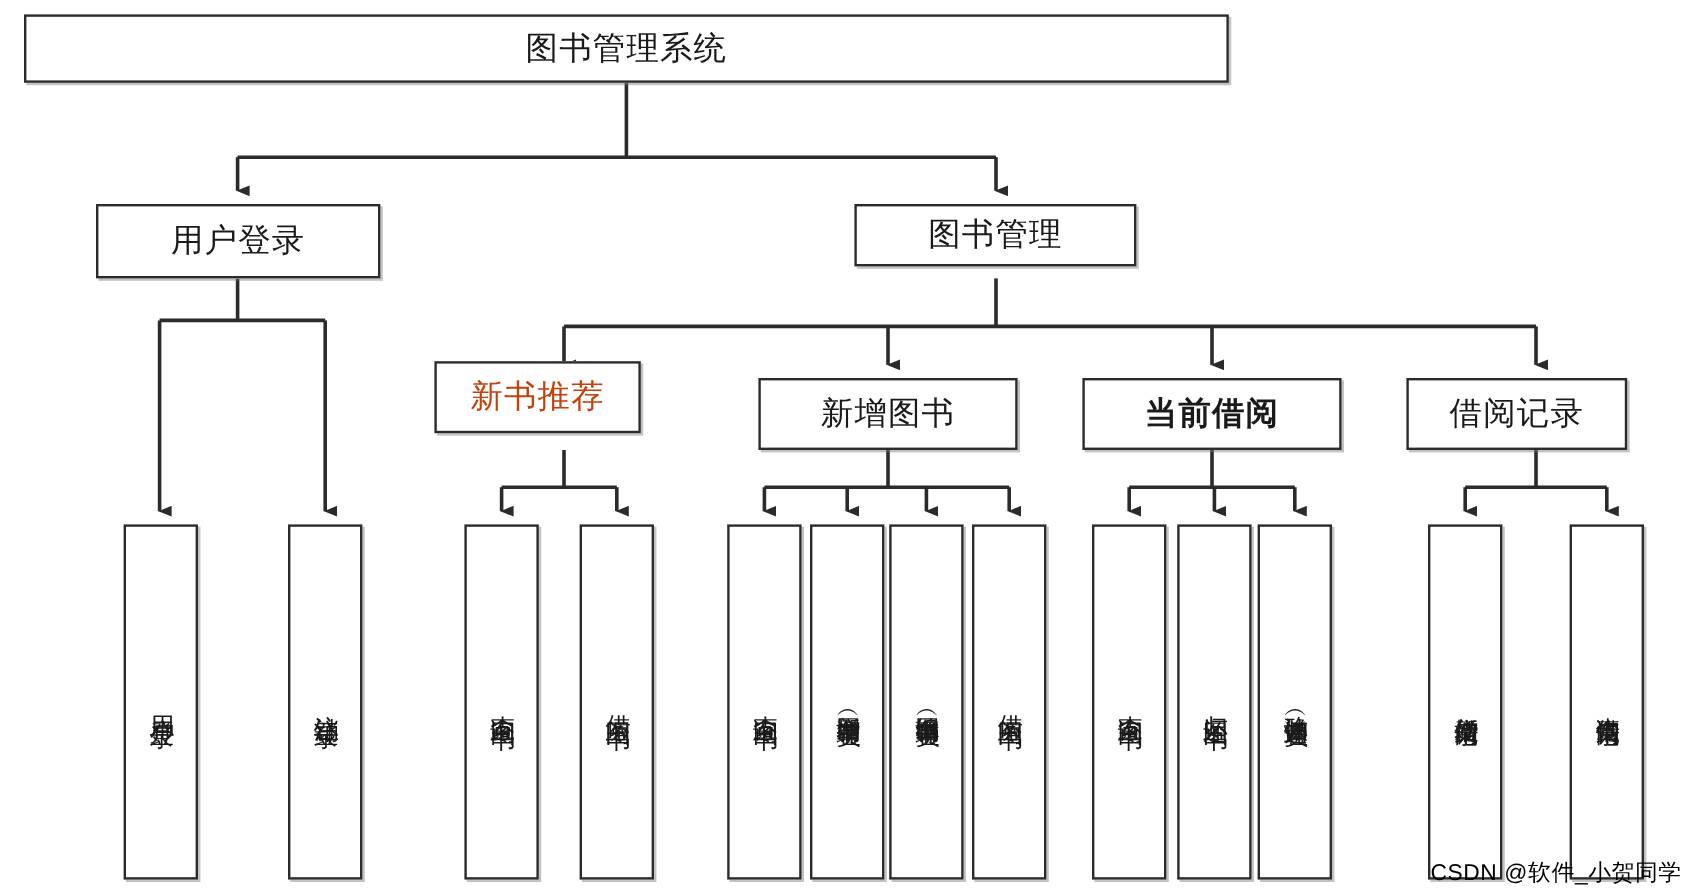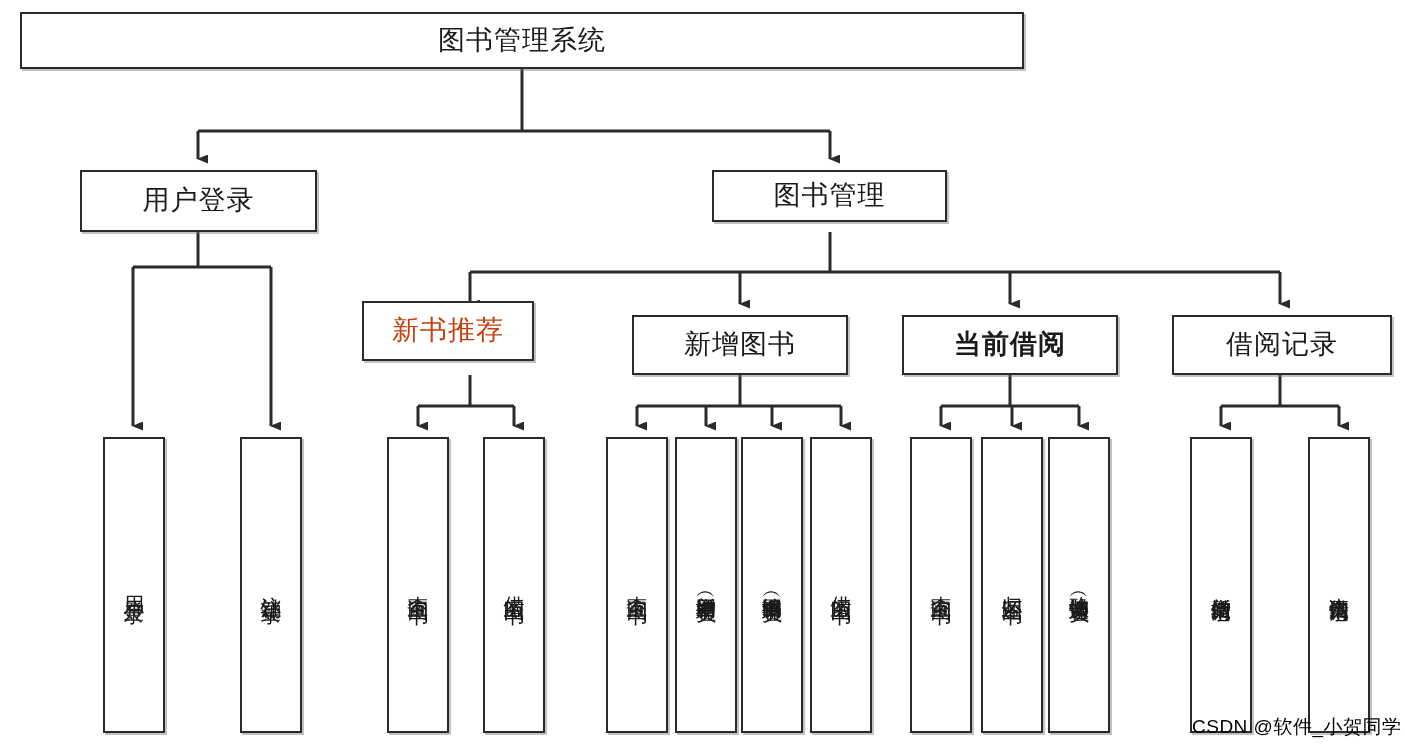--- a/index.html
+++ b/index.html
@@ -118,21 +118,21 @@
   </svg>
 
   <div class="node horizontal" id="node-root" style="left: 20px; top: 12px; width: 1004px; height: 57px; border-color: rgb(43, 43, 43); background: rgb(255, 255, 255); color: rgb(26, 26, 26);">图书管理系统</div>
 
   <div class="node horizontal" id="node-l2-0" style="left: 80px; top: 170px; width: 237px; height: 62px; border-color: rgb(43, 43, 43); background: rgb(255, 255, 255); color: rgb(26, 26, 26);">用户登录</div>
   <div class="node horizontal" id="node-l2-1" style="left: 712px; top: 170px; width: 235px; height: 52px; border-color: rgb(43, 43, 43); background: rgb(255, 255, 255); color: rgb(26, 26, 26);">图书管理</div>
 
   <div class="node horizontal" id="node-l3-0" style="left: 362px; top: 301px; width: 172px; height: 60px; border-color: rgb(43, 43, 43); background: rgb(255, 255, 255); color: #c2410c;">新书推荐</div>
   <div class="node horizontal" id="node-l3-1" style="left: 632px; top: 315px; width: 216px; height: 60px; border-color: rgb(43, 43, 43); background: rgb(255, 255, 255); color: rgb(26, 26, 26);">新增图书</div>
   <div class="node horizontal" id="node-l3-2" style="left: 902px; top: 315px; width: 216px; height: 60px; border-color: rgb(43, 43, 43); background: rgb(255, 255, 255); color: rgb(26, 26, 26); font-weight: bold;">当前借阅</div>
-  <div class="node horizontal" id="node-l3-3" style="left: 1172px; top: 315px; width: 220px; height: 60px; border-color: rgb(43, 43, 43); background: rgb(255, 255, 255); color: rgb(26, 26, 26);">借阅记录</div>
+  <div class="node horizontal" id="node-l3-3" style="left: 1172px; top: 315px; width: 184px; height: 60px; border-color: rgb(43, 43, 43); background: rgb(255, 255, 255); color: rgb(26, 26, 26);">借阅记录</div>
 
   <div class="node vertical" id="leaf-0" style="left: 103px; top: 437px; width: 62px; height: 296px; border-color: rgb(43, 43, 43); background: rgb(255, 255, 255); color: rgb(26, 26, 26);">用户登录</div>
   <div class="node vertical" id="leaf-1" style="left: 240px; top: 437px; width: 62px; height: 296px; border-color: rgb(43, 43, 43); background: rgb(255, 255, 255); color: rgb(26, 26, 26);">注销登录</div>
   <div class="node vertical" id="leaf-2" style="left: 387px; top: 437px; width: 62px; height: 296px; border-color: rgb(43, 43, 43); background: rgb(255, 255, 255); color: rgb(26, 26, 26);">查询图书</div>
   <div class="node vertical" id="leaf-3" style="left: 483px; top: 437px; width: 62px; height: 296px; border-color: rgb(43, 43, 43); background: rgb(255, 255, 255); color: rgb(26, 26, 26);">借阅图书</div>
   <div class="node vertical" id="leaf-4" style="left: 606px; top: 437px; width: 62px; height: 296px; border-color: rgb(43, 43, 43); background: rgb(255, 255, 255); color: rgb(26, 26, 26);">查询图书</div>
   <div class="node vertical tight" id="leaf-5" style="left: 675px; top: 437px; width: 62px; height: 296px; border-color: rgb(43, 43, 43); background: rgb(255, 255, 255); color: rgb(26, 26, 26);">新增图书（管理员）</div>
   <div class="node vertical tight" id="leaf-6" style="left: 741px; top: 437px; width: 62px; height: 296px; border-color: rgb(43, 43, 43); background: rgb(255, 255, 255); color: rgb(26, 26, 26);">编辑图书（管理员）</div>
   <div class="node vertical" id="leaf-7" style="left: 810px; top: 437px; width: 62px; height: 296px; border-color: rgb(43, 43, 43); background: rgb(255, 255, 255); color: rgb(26, 26, 26);">借阅图书</div>
   <div class="node vertical" id="leaf-8" style="left: 910px; top: 437px; width: 62px; height: 296px; border-color: rgb(43, 43, 43); background: rgb(255, 255, 255); color: rgb(26, 26, 26);">查询图书</div>

